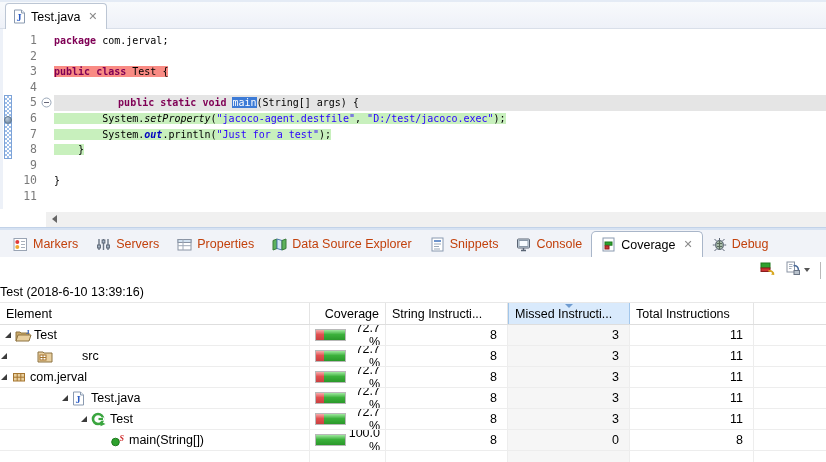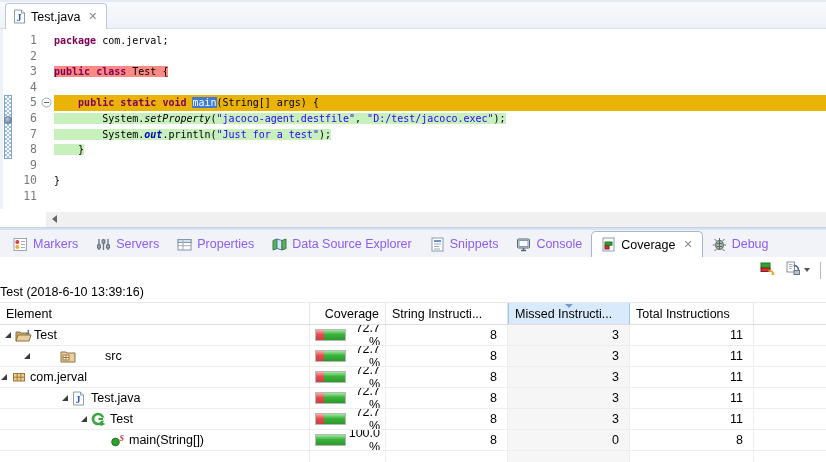--- a/index.html
+++ b/index.html
@@ -28,41 +28,41 @@
     background-size:4px 4px; }
   .bp { position:absolute; left:1px; top:87px; width:8px; height:8px; border-radius:50%;
     background:radial-gradient(circle at 35% 30%, #b9c9da, #7f95ac 70%); border:1px solid #60788f; }
   .lines { flex:1; padding-top:4px; }
   .cl { display:flex; height:15.6px; line-height:15.6px; }
   .ln { width:26px; text-align:right; color:#7a7a7a; padding-right:3px;
     font-family:"DejaVu Sans Mono", monospace; font-size:11.5px; }
   .fold { width:14px; position:relative; }
   .fold svg { position:absolute; top:2px; left:1px; }
   .ct { flex:1; font-family:"DejaVu Sans Mono", monospace; font-size:10px; white-space:pre; }
-  .curline { background:#eab308; }
+  .curline { background:#e5e5e5;padding-left:40px; }
   .hl-green { background:#c8f0bd; }
   .hl-red { background:#f98b84; }
   .seg-kw { color:#7f0055; font-weight:bold; }
   .seg-str { color:#2a00ff; }
   .seg-sm { font-style:italic; }
   .seg-sf { color:#0000c0; font-weight:bold; font-style:italic; }
   .seg-sel { background:#3d7bd6; color:#fff; }
 
   
   .hscroll { height:18px; display:flex; align-items:center; background:#fff; padding-top:2px; }
   .hs-left { width:46px; height:16px; background:#fff; }
   .hs-btn { width:17px; height:15px; background:#f0f0f0; display:flex; align-items:center; justify-content:center; }
   .hs-arrow { width:0; height:0; border-top:4px solid transparent; border-bottom:4px solid transparent; border-right:5px solid #666; }
   .hs-track { flex:1; height:15px; background:#f0f0f0; }
 
   .sash { height:3px; background:#d6e2f2; border-top:1px solid #c2d2e8; }
 
   
   .panel-tabbar { height:27px; background:#f1f3f8; display:flex; align-items:flex-end; padding-left:4px; }
-  .btab { display:flex; align-items:center; gap:5px; padding:0 9px; height:26px; color:#8b5cf6; white-space:nowrap; }
+  .btab { display:flex; align-items:center; gap:5px; padding:0 9px; height:26px; color:#c2410c; white-space:nowrap; }
   .btab.active { background:#fff; border:1px solid #a9b6c9; border-bottom:none; border-radius:5px 5px 0 0; color:#000; }
   .ticon { display:flex; align-items:center; }
 
   .panel-toolbar { height:26px; background:#fff; display:flex; align-items:center;
     justify-content:flex-end; padding-right:5px; gap:7px; }
   .tbtn { display:flex; align-items:center; cursor:pointer; }
   .dd { width:0; height:0; border-left:3.5px solid transparent; border-right:3.5px solid transparent;
     border-top:4px solid #555; margin-left:3px; }
   .tsep { width:1px; height:17px; background:#b9b9b9; margin-left:3px; }
 
@@ -345,21 +345,21 @@
             <span class="bar-green" style="width: 72.7%;"></span>
           </span>
       <span class="pct">72.7 %</span>
     </div>
     <div class="td c-num cv">8</div>
     <div class="td c-num ms mis-tint">3</div>
     <div class="td c-num tt">11</div>
     <div class="td c-rest"></div>
   </div>
       <div class="grid trow">
-    <div class="td c-el" style="padding-left: 23px; gap: 26px;">
+    <div class="td c-el" style=" gap: 26px;">
       <span class="tw-arrow">
             <svg width="8" height="8" viewBox="0 0 8 8">
               <path d="M7 1v6H1z" fill="#3c3c3c"></path>
             </svg>
           </span>
       <span class="tw-icon">
             <svg width="16" height="15" viewBox="0 0 16 15">
               <path d="M1 13V3h5l1 1h8v9z" fill="#e8cfa0" stroke="#8d7340"></path>
               <rect x="3" y="6" width="6" height="5" fill="#fff" stroke="#a5752f"></rect>
               <path d="M3 8.5h6M6 6v5" stroke="#a5752f"></path>

